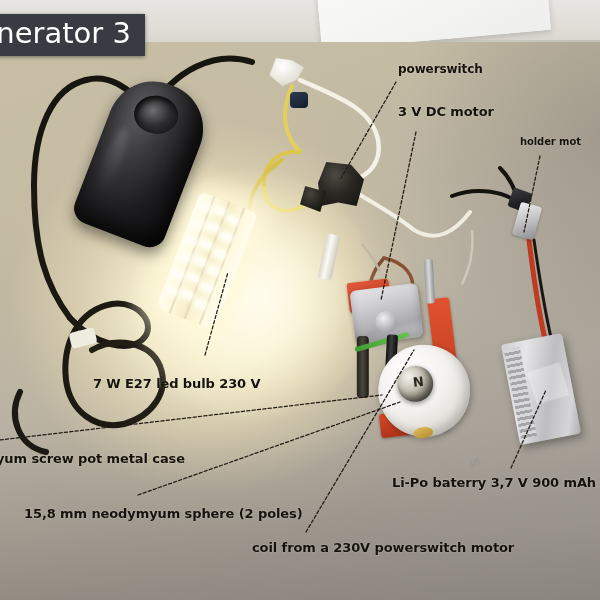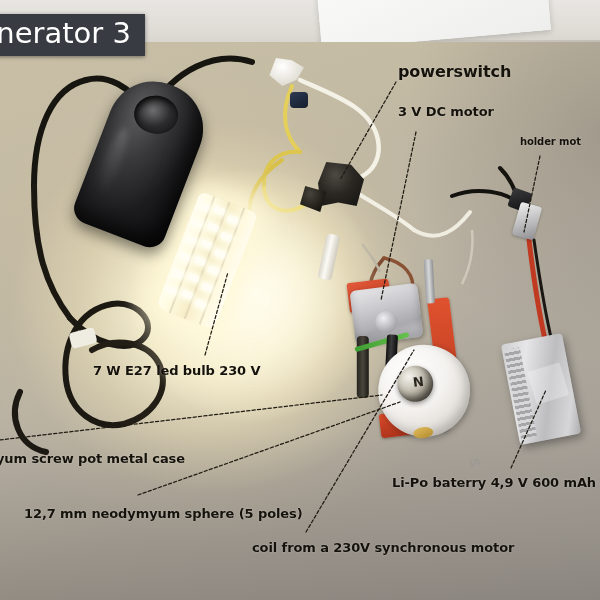--- a/index.html
+++ b/index.html
@@ -312,27 +312,27 @@
         <line x1="540" y1="156" x2="524" y2="232"></line>
         <line x1="205" y1="355" x2="228" y2="272"></line>
         <line x1="0" y1="440" x2="382" y2="395"></line>
         <line x1="138" y1="495" x2="400" y2="402"></line>
         <line x1="511" y1="468" x2="546" y2="390"></line>
         <line x1="306" y1="532" x2="414" y2="350"></line>
       </g>
   </svg>
 
   <div id="ann-layer">
-      <div class="ann" style="left: 398px; top: 62px; font-size: 16px; text-align: right;">powerswitch</div>
+      <div class="ann" style="left: 398px; top: 62px; font-size: 12px; text-align: right;">powerswitch</div>
       <div class="ann" style="left: 398px; top: 104px; font-size: 13px;">3 V DC motor</div>
       <div class="ann" style="left: 520px; top: 136px; font-size: 10px;">holder mot</div>
-      <div class="ann" style="left: 93px; top: 363px; font-size: 13px;">7 W E27 led bulb 230 V</div>
+      <div class="ann" style="left: 93px; top: 376px; font-size: 13px;">7 W E27 led bulb 230 V</div>
       <div class="ann" style="left: -4px; top: 451px; font-size: 13px;">yum screw pot metal case</div>
-      <div class="ann" style="left: 24px; top: 506px; font-size: 13px;">12,7 mm neodymyum sphere (5 poles)</div>
-      <div class="ann" style="left: 392px; top: 475px; font-size: 13px;">Li-Po baterry 4,9 V 600 mAh</div>
-      <div class="ann" style="left: 252px; top: 540px; font-size: 13px;">coil from  a 230V synchronous motor</div>
+      <div class="ann" style="left: 24px; top: 506px; font-size: 13px;">15,8 mm neodymyum sphere (2 poles)</div>
+      <div class="ann" style="left: 392px; top: 475px; font-size: 13px;">Li-Po baterry 3,7 V 900 mAh</div>
+      <div class="ann" style="left: 252px; top: 540px; font-size: 13px;">coil from  a 230V powerswitch motor</div>
     </div>
 
   <div class="title-banner">
     <span>Generator 3</span>
   </div>
 
 </div>
 
 </body></html>

